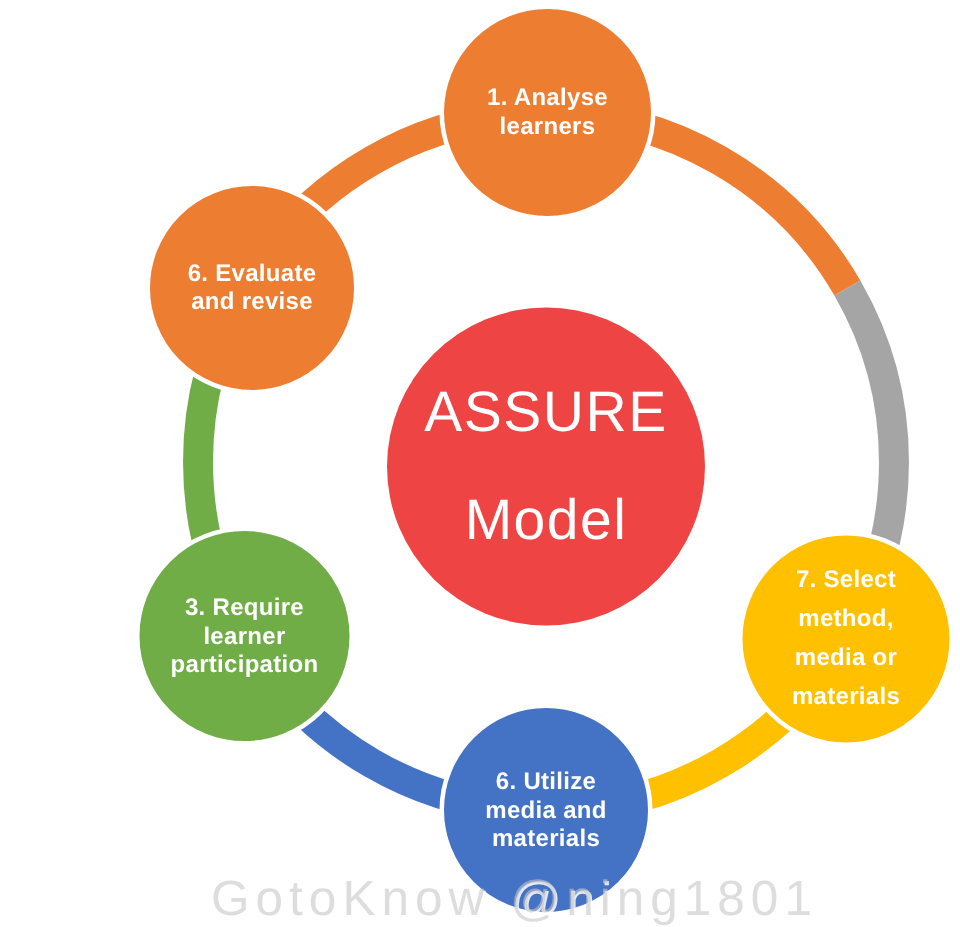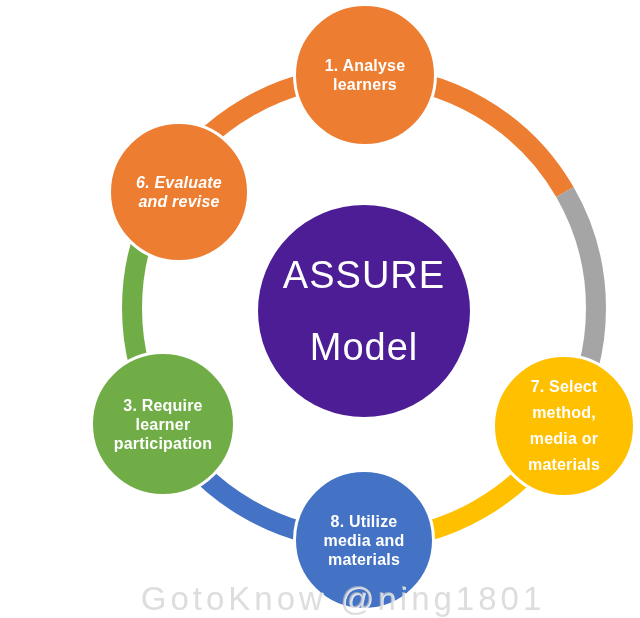--- a/index.html
+++ b/index.html
@@ -40,21 +40,21 @@
     line-height: 19px;
     white-space: pre-line;
     letter-spacing: 0.2px;
   }
   
   .node-1 { left: 249px; top: 3px;   width: 144px; height: 144px; }
   .node-2 { left: 465px; top: 126px; width: 128px; height: 128px; }
   .node-3 { left: 448px; top: 354px; width: 144px; height: 144px; }
   .node-4 { left: 249px; top: 469px; width: 142px; height: 142px; }
   .node-5 { left: 46px;  top: 351px; width: 146px; height: 146px; }
-  .node-6 { left: 64px;  top: 121px; width: 142px; height: 142px; font-style: italic; }
+  .node-6 { left: 53px;  top: 121px; width: 142px; height: 142px; }
   .node-3 .node-label { line-height: 26px; }
   .center-circle {
     position: absolute;
     left: 214px;
     top: 205px;
     width: 212px;
     height: 212px;
     border-radius: 50%;
     display: flex;
     align-items: center;
@@ -103,36 +103,36 @@
 
 
   <div class="node node-3" style="background: rgb(255, 192, 0);">
     <span class="node-label">7. Select
 method,
 media or
 materials</span>
   </div>
 
   <div class="node node-4" style="background: rgb(68, 114, 196);">
-    <span class="node-label">8. Utilize
+    <span class="node-label">6. Utilize
 media and
 materials</span>
   </div>
 
   <div class="node node-5" style="background: rgb(112, 173, 71);">
     <span class="node-label">3. Require
 learner
 participation</span>
   </div>
 
   <div class="node node-6" style="background: rgb(237, 125, 49);">
     <span class="node-label">6. Evaluate
 and revise</span>
   </div>
 
-  <div class="center-circle" style="background: #4c1d95;">
+  <div class="center-circle" style="background: #ef4444;">
     <span class="center-label">ASSURE
 Model</span>
   </div>
 
   <div class="watermark">GotoKnow @ning1801</div>
 
 </div>
 
 </body></html>

